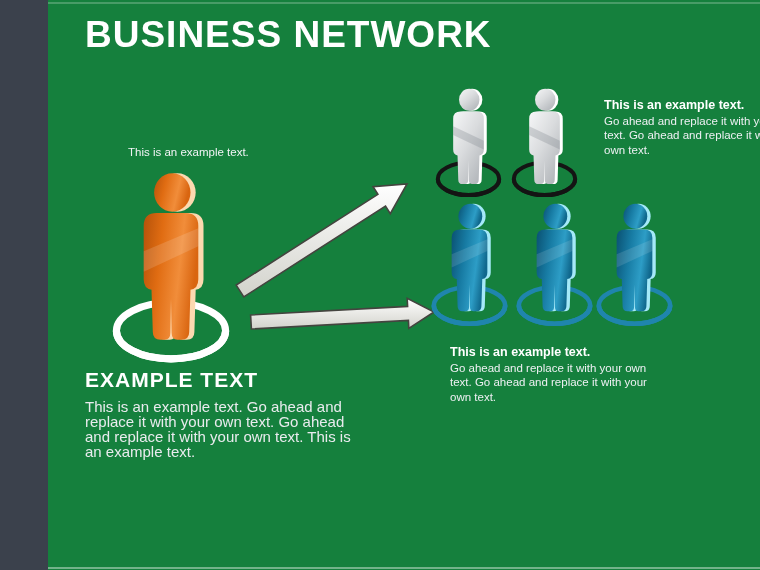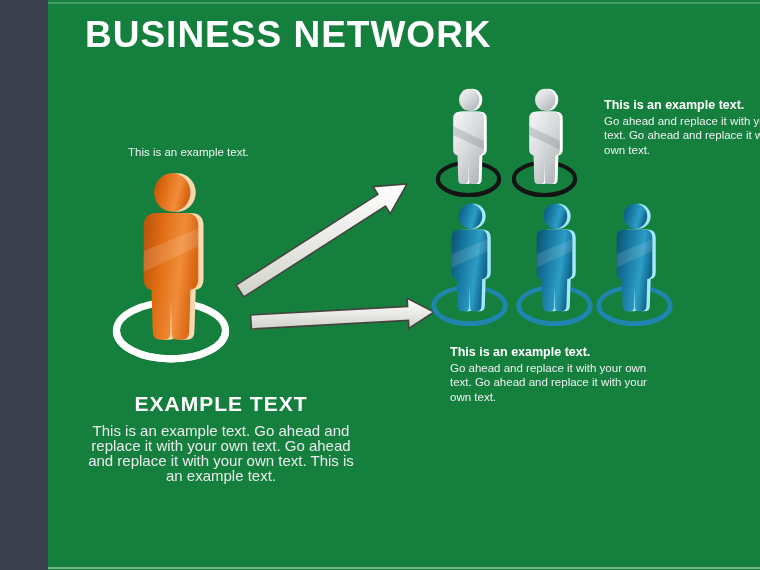--- a/index.html
+++ b/index.html
@@ -36,21 +36,21 @@
   .fig-silver-1{left:384px;top:88px;width:73px;height:110px;}
   .fig-silver-2{left:460px;top:88px;width:73px;height:110px;}
   .fig-blue-1{left:379px;top:203px;width:85px;height:124px;}
   .fig-blue-2{left:464px;top:203px;width:85px;height:124px;}
   .fig-blue-3{left:544px;top:203px;width:85px;height:124px;}
   .arrows-layer{position:absolute;left:0;top:0;width:760px;height:570px;pointer-events:none;}
   .textblock{position:absolute;color:#eef0f3;font-size:11.5px;line-height:14.5px;}
   .tb-heading{font-weight:bold;font-size:12.5px;color:#ffffff;margin-bottom:1px;}
   .tb-top-right{left:556px;top:98px;width:202px;}
   .tb-middle{left:402px;top:345px;width:200px;}
-  .bottom-left{position:absolute;left:37px;top:392px;width:272px;text-align:center;}
+  .bottom-left{position:absolute;left:37px;top:368px;width:272px;}
   .example-heading{
     font-size:21px;font-weight:800;letter-spacing:1px;color:#ffffff;
   }
   .example-body{
     margin-top:7px;font-size:15px;line-height:15px;color:#e9ebee;
   }
 </style>
 </head>
 <body>
 

